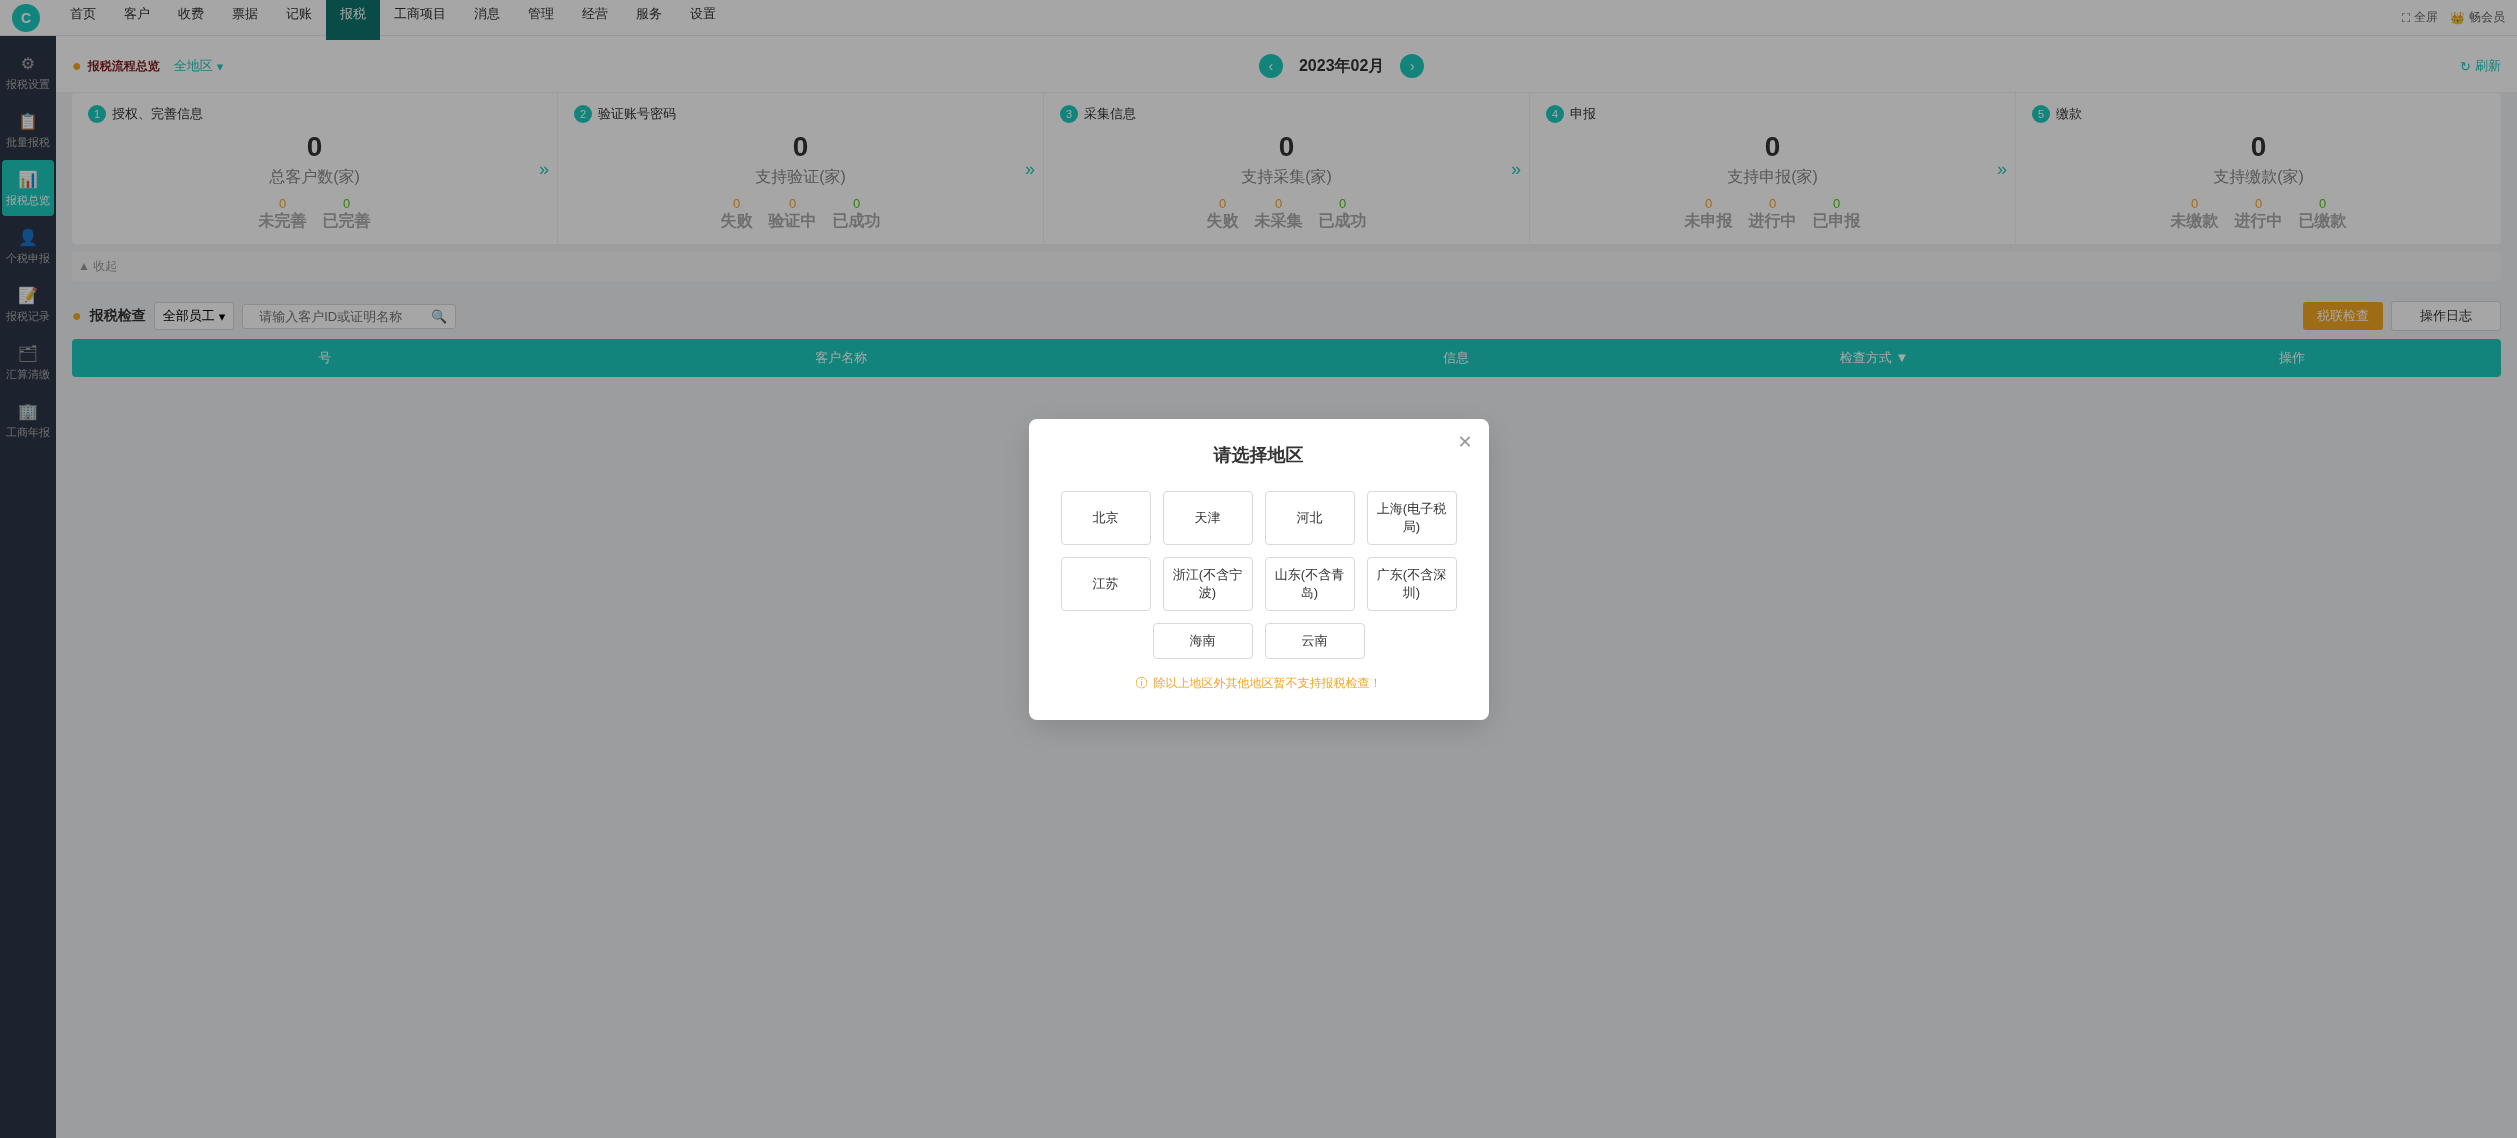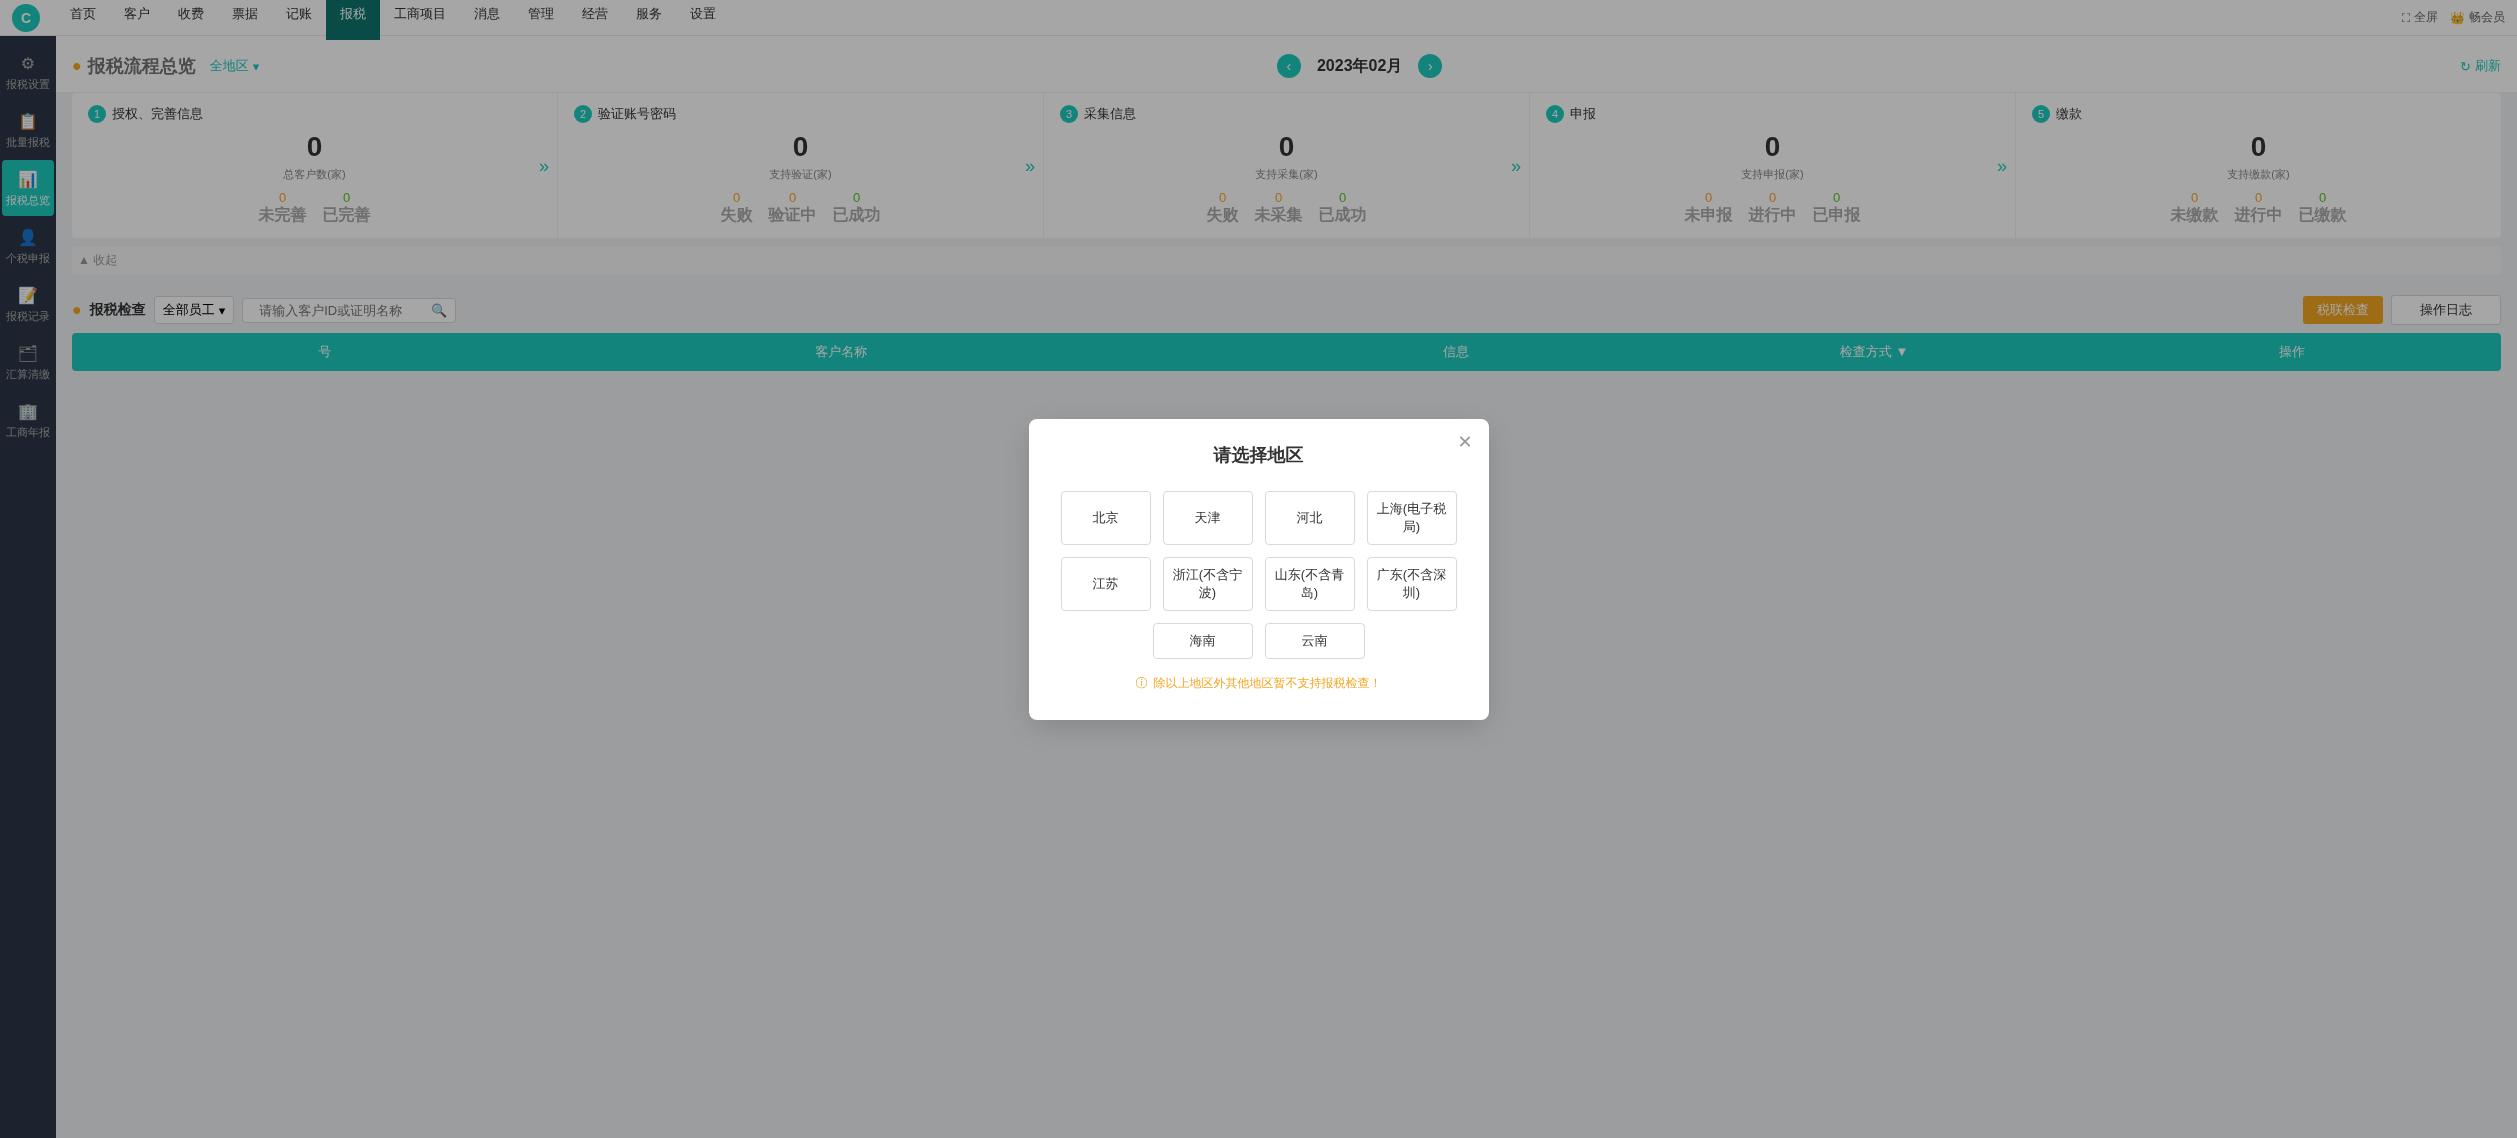--- a/index.html
+++ b/index.html
@@ -108,21 +108,21 @@
     }
     .step-circle {
       width: 18px; height: 18px;
       border-radius: 50%;
       background: #1ecbbe;
       color: white; font-size: 11px;
       display: flex; align-items: center; justify-content: center;
     }
     .flow-card-label { font-size: 13px; color: #333; }
     .flow-card-count { font-size: 28px; font-weight: bold; color: #333; text-align: center; margin: 4px 0; }
-    .flow-card-sub { font-size: 11px; color: #888; text-align: center; }
+    .flow-card-sub { font-size: 16px; color: #888; text-align: center; }
     .flow-card-stats {
       display: flex; gap: 16px; justify-content: center;
       margin-top: 8px;
     }
     .stat-item { text-align: center; }
     .stat-value { font-size: 13px; color: #f5a623; }
     .stat-value.green { color: #52c41a; }
     .stat-label { font-size: 16px; color: #aaa; font-weight: bold; }
     .arrow-right {
       position: absolute; right: 8px; top: 50%;
@@ -334,21 +334,21 @@
         <span class="sidebar-icon">🏢</span>
         <span>工商年报</span>
       </div>
     </div>
 
   <div class="main-content">
 
     <div style="display:flex;align-items:center;padding:10px 16px 6px;background:white;margin-top:0;border-bottom:1px solid #f0f0f0;">
       <div style="display:flex;align-items:center;gap:6px;">
         <span style="color:#f5a623;font-size:16px;">●</span>
-        <span style="font-size:18px;font-weight:bold;color:#737373;text-align:right;">报税流程总览</span>
+        <span style="font-size:12px;font-weight:bold;color:#7f1d1d;text-align:right;">报税流程总览</span>
         <div class="region-selector">
           <span>全地区</span>
           <span>▾</span>
         </div>
       </div>
       <div style="flex:1;display:flex;justify-content:center;">
         <div class="month-nav">
           <div class="month-nav-btn">‹</div>
           <span class="month-text">2023年02月</span>
           <div class="month-nav-btn">›</div>

